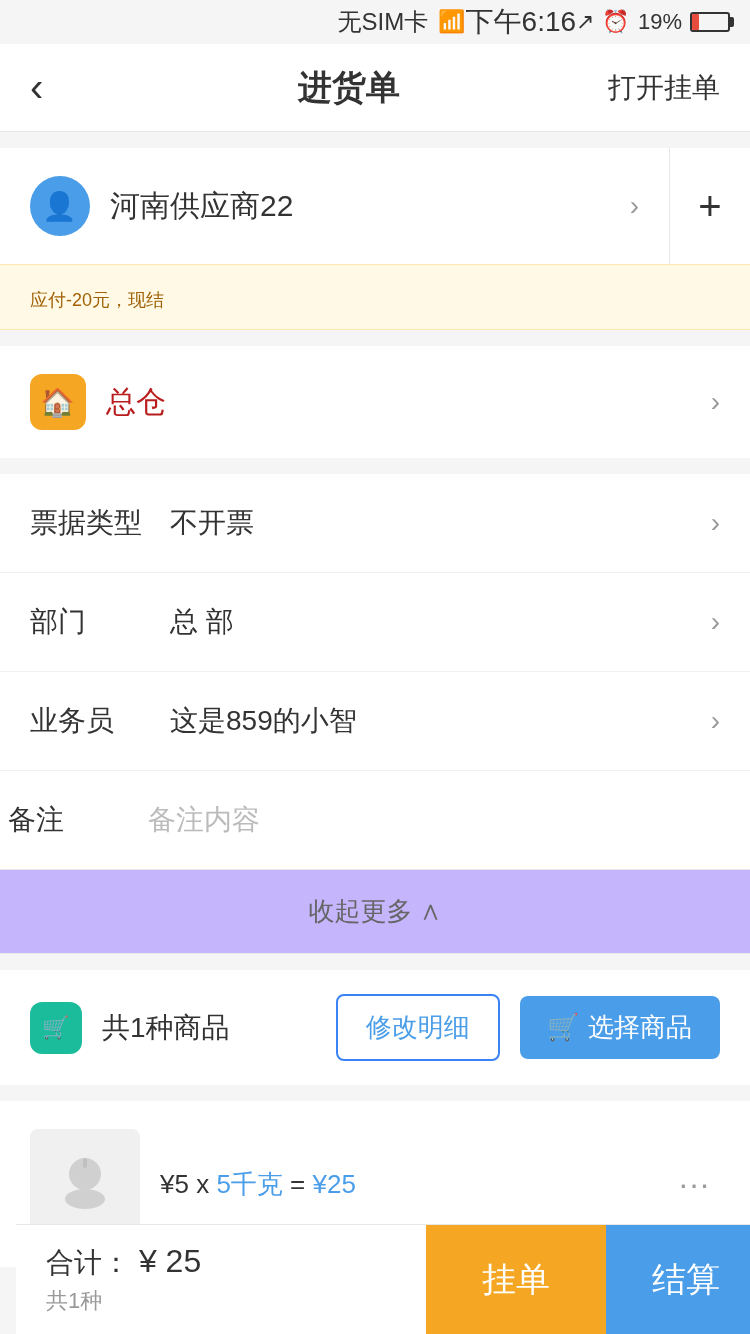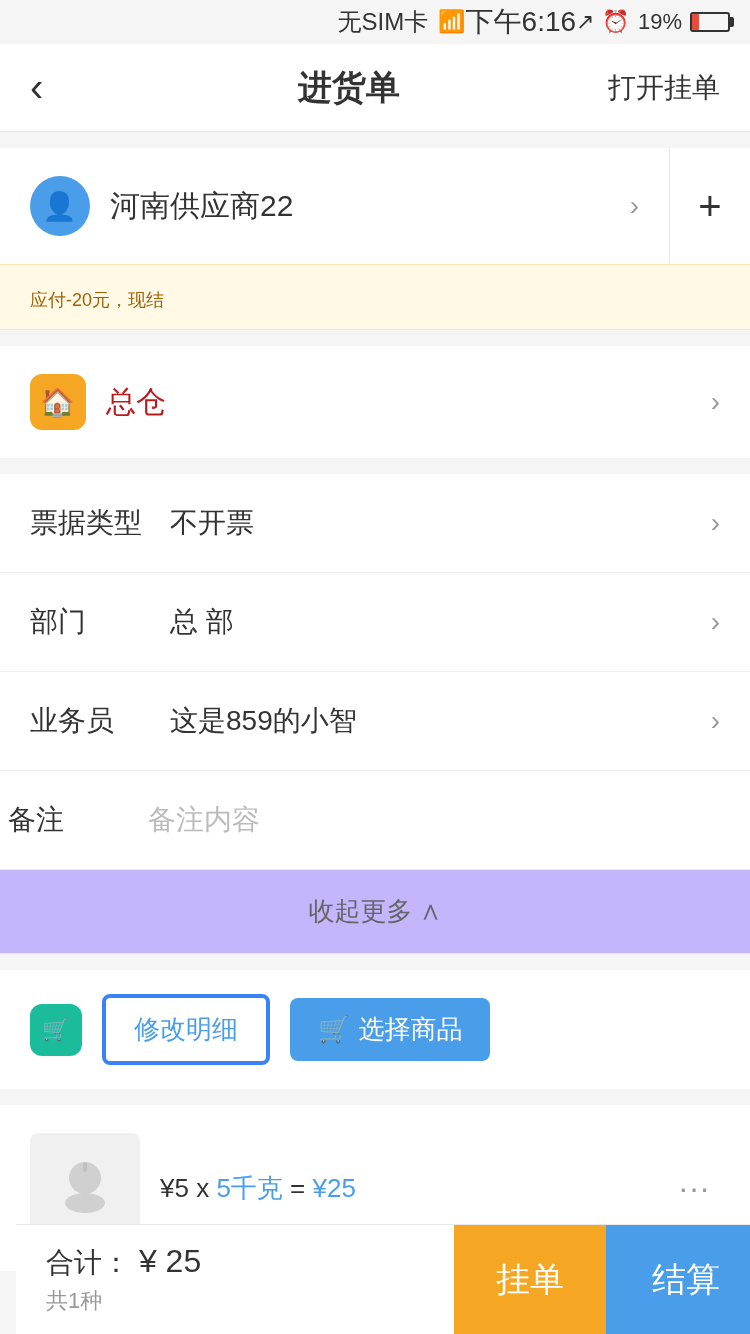--- a/index.html
+++ b/index.html
@@ -229,21 +229,21 @@
       color: white;
       font-size: 22px;
     }
     .products-count {
       font-size: 28px;
       color: #333;
       flex: 1;
     }
     .btn-outline {
       padding: 14px 28px;
-      border: 4px solid #3b82f6;
+      border: 2px solid #3b82f6;
       border-radius: 8px;
       font-size: 26px;
       color: #4a9de8;
       background: #fff;
       cursor: pointer;
     }
     .btn-filled {
       padding: 14px 28px;
       border: none;
       border-radius: 8px;
@@ -325,21 +325,21 @@
     }
     .total-amount span.label {
       font-size: 28px;
     }
     .total-count {
       font-size: 22px;
       color: #999;
       margin-top: 4px;
     }
     .btn-hang {
-      width: 152px;
+      width: 180px;
       background: #f5a623;
       color: #fff;
       font-size: 34px;
       display: flex;
       align-items: center;
       justify-content: center;
       cursor: pointer;
     }
     .btn-checkout {
       width: 160px;
@@ -428,20 +428,21 @@
       <span class="form-placeholder">备注内容</span>
     </div>
   </div>
 
   <div class="collapse-row">
     <span class="collapse-text">收起更多 ∧</span>
   </div>
 
   <div class="products-header">
     <div class="products-icon">🛒</div>
+    <span class="products-count">共1种商品</span>
     <button class="btn-outline">修改明细</button>
     <button class="btn-filled">
       <span>🛒</span>
       <span>选择商品</span>
     </button>
   </div>
 
   <div class="product-item">
     <div class="product-thumb">
       <svg class="product-thumb-inner" viewBox="0 0 80 80" fill="none" xmlns="http://www.w3.org/2000/svg">

